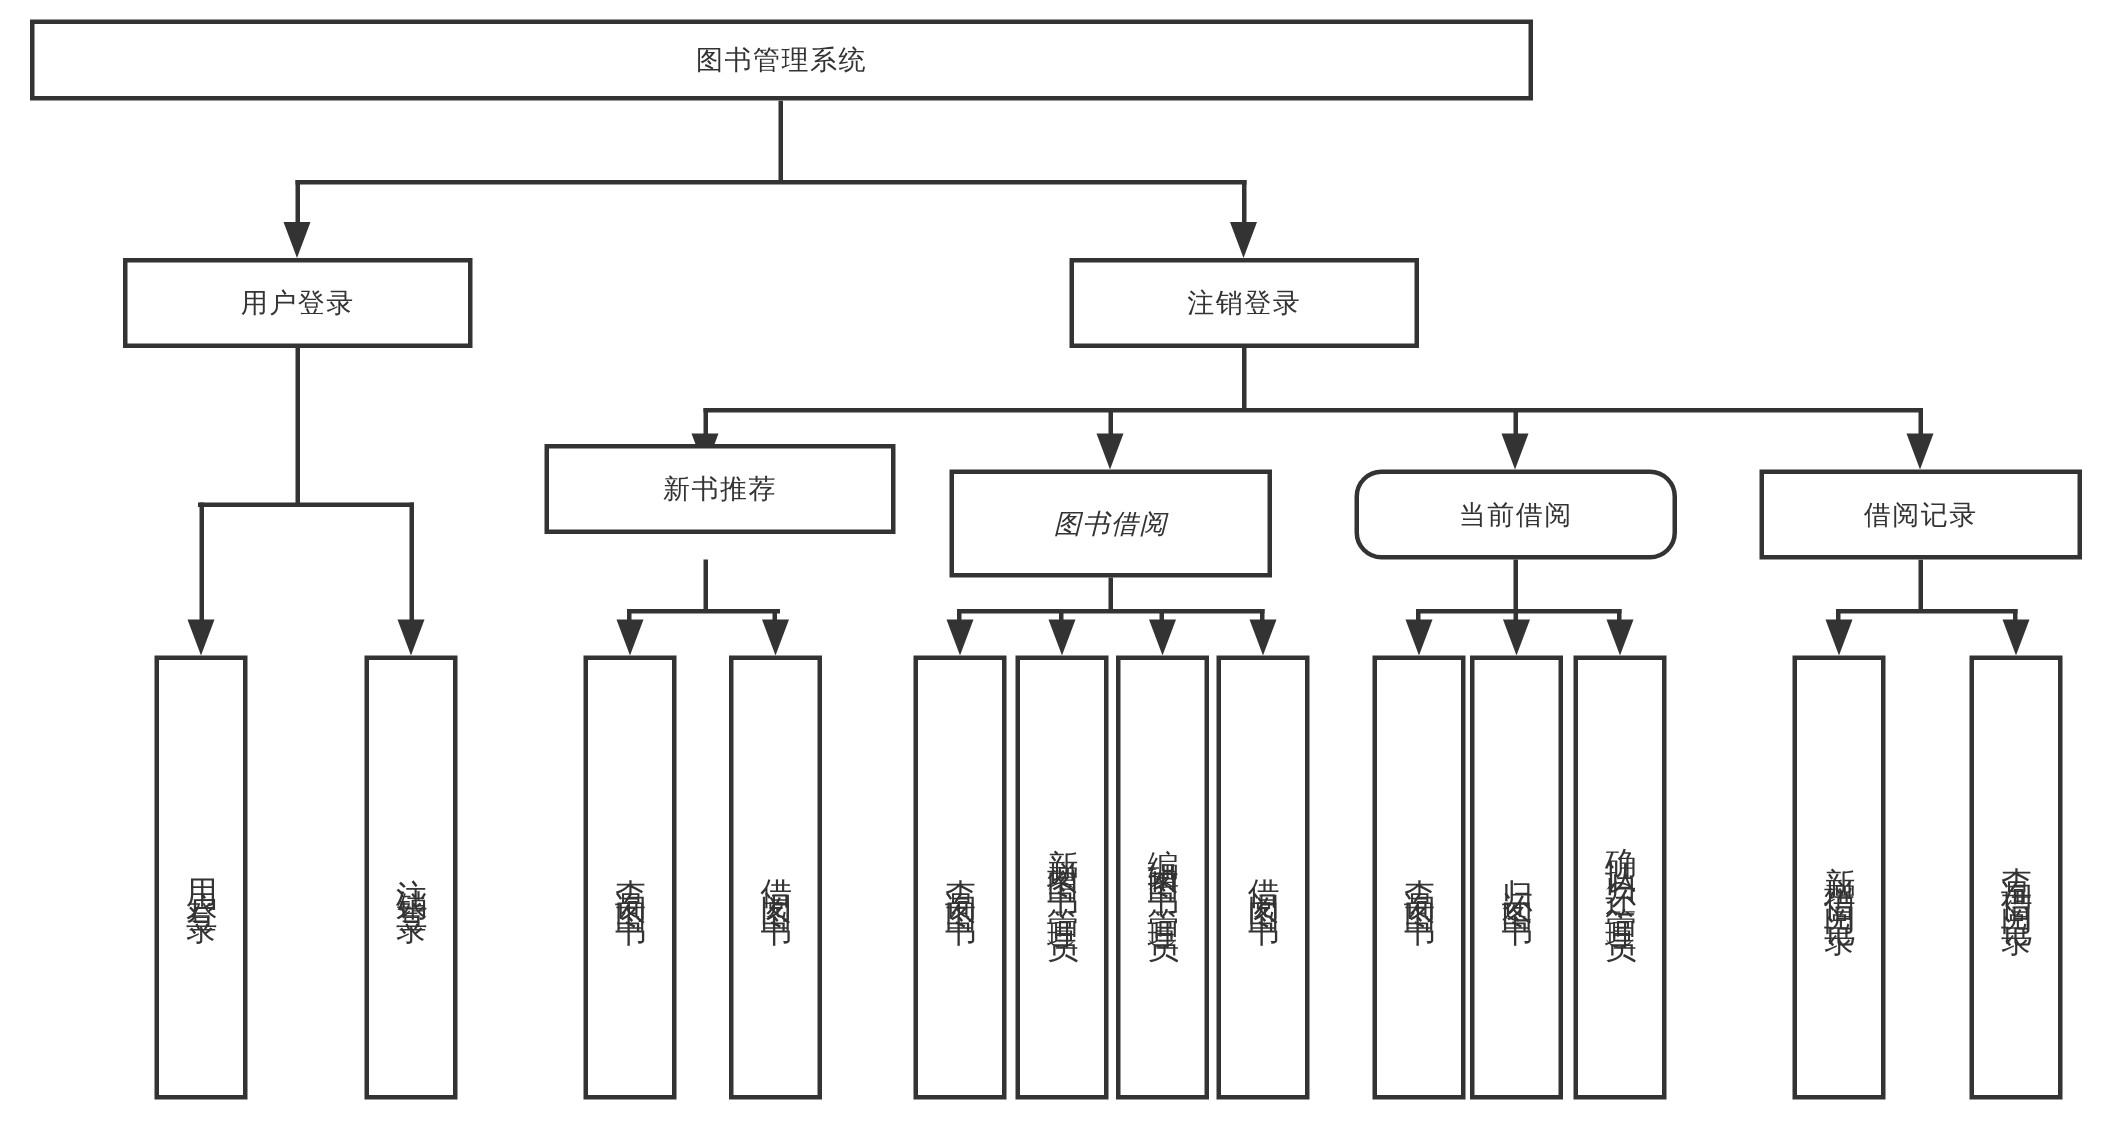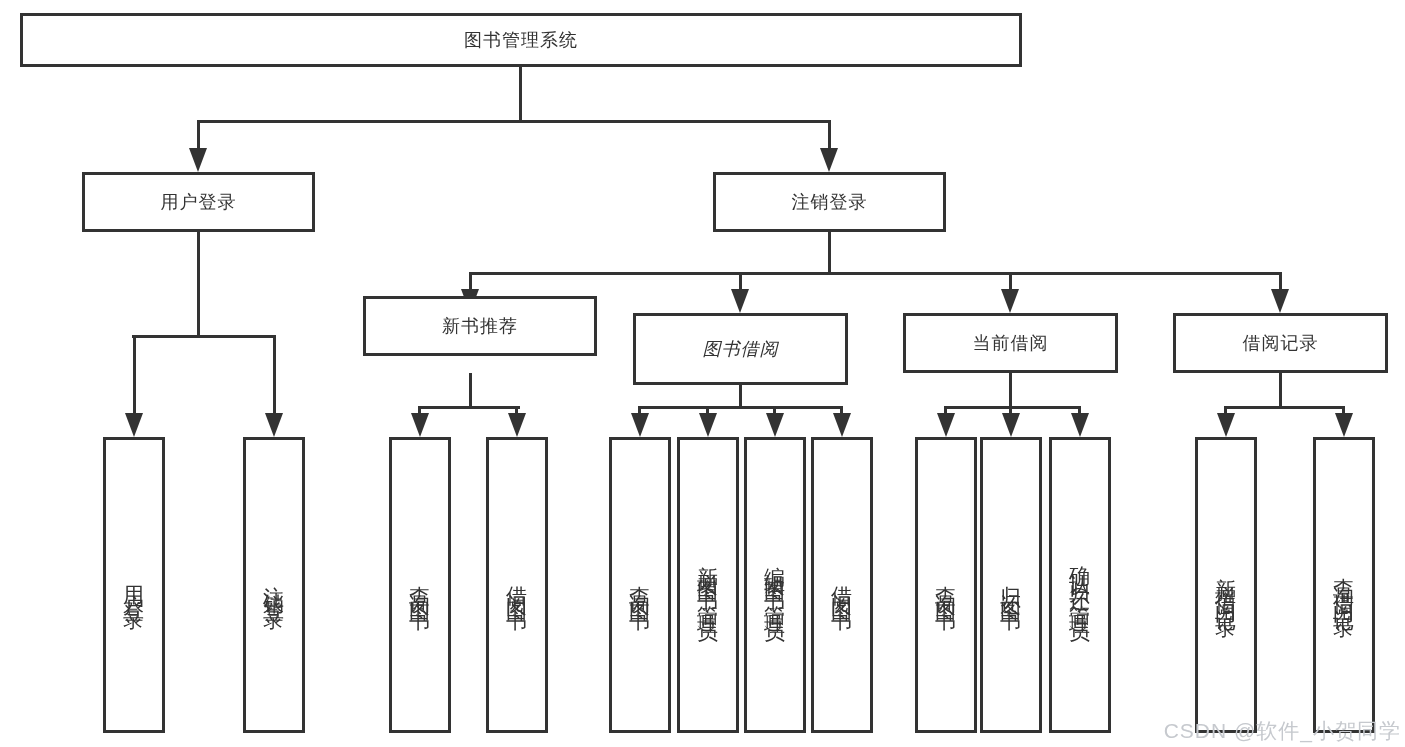--- a/index.html
+++ b/index.html
@@ -108,21 +108,21 @@
   <div class="node h-node" style="left:713px;top:172px;width:233px;height:60px;">
     <span>注销登录</span>
   </div>
 
   <div class="node h-node" style="left:363px;top:296px;width:234px;height:60px;">
     <span>新书推荐</span>
   </div>
   <div class="node h-node" style="left:633px;top:313px;width:215px;height:72px;font-style:italic;">
     <span>图书借阅</span>
   </div>
-  <div class="node h-node" style="left:903px;top:313px;width:215px;height:60px;">
+  <div class="node h-node" style="left:903px;top:313px;width:215px;height:60px;border-radius:18px;">
     <span>当前借阅</span>
   </div>
   <div class="node h-node" style="left:1173px;top:313px;width:215px;height:60px;">
     <span>借阅记录</span>
   </div>
 
   <div class="node v-node" style="left:103px;top:437px;width:62px;height:296px;">
     <span>用户登录</span>
   </div>
   <div class="node v-node" style="left:243px;top:437px;width:62px;height:296px;">
@@ -159,14 +159,13 @@
     <span>确认归还（管理员）</span>
   </div>
 
   <div class="node v-node" style="left:1195px;top:437px;width:62px;height:296px;">
     <span>新增借阅记录</span>
   </div>
   <div class="node v-node" style="left:1313px;top:437px;width:62px;height:296px;">
     <span>查询借阅记录</span>
   </div>
 
-  <div class="watermark">CSDN @软件_小贺同学</div>
 </div>
 
 </body></html>

